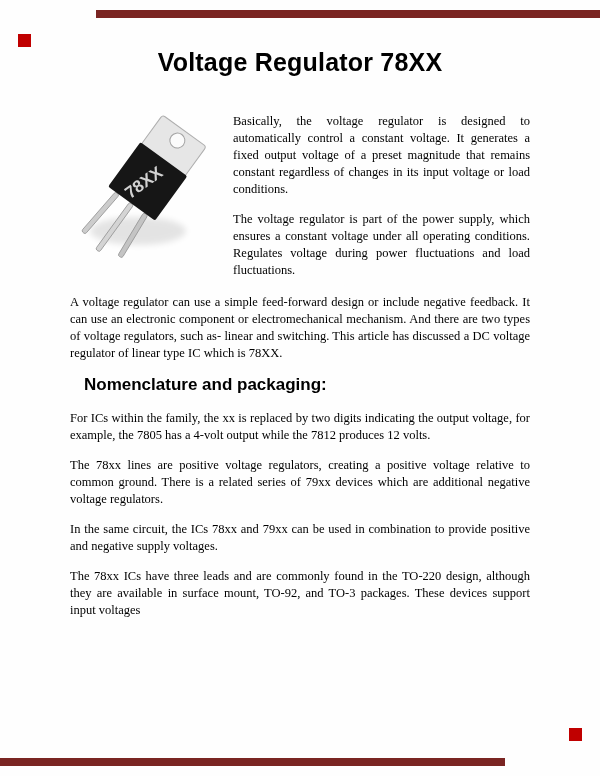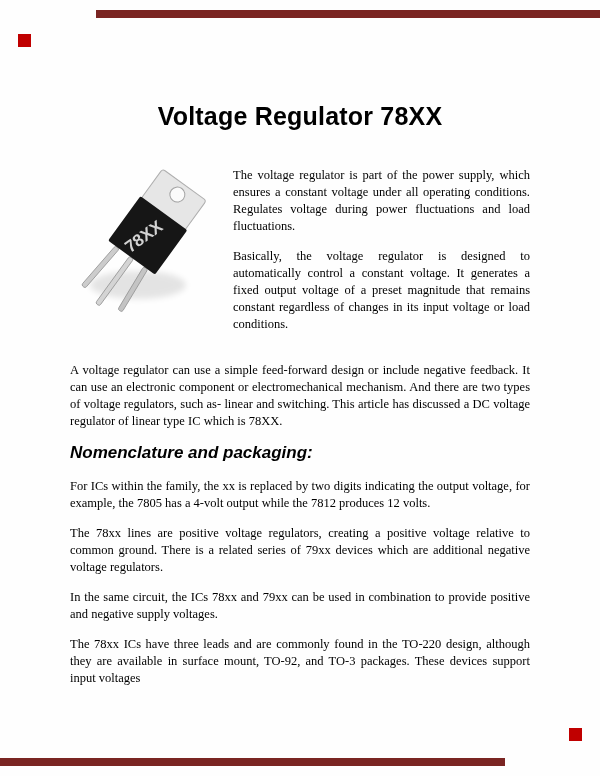--- a/index.html
+++ b/index.html
@@ -17,41 +17,40 @@
   .sq-top     { position: absolute; top: 34px; left: 18px; width: 13px; height: 13px; background: #c00000; }
   .bar-bottom { position: absolute; bottom: 10px; left: 0; width: 505px; height: 8px; background: #7a2522; }
   .sq-bottom  { position: absolute; bottom: 35px; right: 18px; width: 13px; height: 13px; background: #c00000; }
 
   .content { position: absolute; top: 0; left: 70px; width: 460px; }
 
   h1.title {
     font-family: "Liberation Sans", sans-serif;
     font-size: 25px; font-weight: bold;
     text-align: center;
-    margin-top: 102px;
+    margin-top: 48px;
     letter-spacing: 0.2px;
   }
 
   .intro-row { display: flex; margin-top: 36px; align-items: flex-start; }
   figure.fig { width: 163px; flex: none; }
   .intro-text { flex: 1; }
 
   p.body-p {
     font-size: 12.5px;
     line-height: 17px;
     text-align: justify;
     margin-bottom: 13px;
   }
-  .after-row { margin-top: 16px; }
+  .after-row { margin-top: 2px; }
 
   h2.section-h {
     font-family: "Liberation Sans", sans-serif;
     font-size: 17px; font-weight: bold;
-    margin: 8px 0 15px 0;
-    font-style: italic;
+    margin: 8px 0 15px 14px;
   }
 </style>
 </head>
 <body>
 
 <div class="page">
 
   <div class="bar-top"></div>
   <div class="sq-top"></div>
   <div class="bar-bottom"></div>
@@ -81,22 +80,22 @@
             <rect x="-27" y="-62" width="54" height="38" rx="3" fill="#e6e6e6" stroke="#aeaeae" stroke-width="1"></rect>
             <circle cx="0" cy="-50" r="7.5" fill="#fbfbfb" stroke="#a2a2a2" stroke-width="1"></circle>
 
             <rect x="-29" y="-27" width="58" height="55" rx="2" fill="#161616"></rect>
           </g>
           <text transform="translate(77,74) rotate(-36)" text-anchor="middle" font-family="Liberation Sans, sans-serif" font-size="17" font-weight="bold" fill="#d2d2d2">78XX</text>
         </svg>
       </figure>
 
       <div class="intro-text">
+        <p class="body-p">Basically, the voltage regulator is designed to automatically control a constant voltage. It generates a fixed output voltage of a preset magnitude that remains constant regardless of changes in its input voltage or load conditions.</p>
         <p class="body-p">The voltage regulator is part of the power supply, which ensures a constant voltage under all operating conditions. Regulates voltage during power fluctuations and load fluctuations.</p>
-        <p class="body-p">Basically, the voltage regulator is designed to automatically control a constant voltage. It generates a fixed output voltage of a preset magnitude that remains constant regardless of changes in its input voltage or load conditions.</p>
       </div>
     </div>
 
     <p class="body-p after-row">A voltage regulator can use a simple feed-forward design or include negative feedback. It can use an electronic component or electromechanical mechanism. And there are two types of voltage regulators, such as- linear and switching. This article has discussed a DC voltage regulator of linear type IC which is 78XX.</p>
 
     <h2 class="section-h">Nomenclature and packaging:</h2>
 
     <p class="body-p">For ICs within the family, the xx is replaced by two digits indicating the output voltage, for example, the 7805 has a 4-volt output while the 7812 produces 12 volts.</p>
     <p class="body-p">The 78xx lines are positive voltage regulators, creating a positive voltage relative to common ground. There is a related series of 79xx devices which are additional negative voltage regulators.</p>
     <p class="body-p">In the same circuit, the ICs 78xx and 79xx can be used in combination to provide positive and negative supply voltages.</p>

